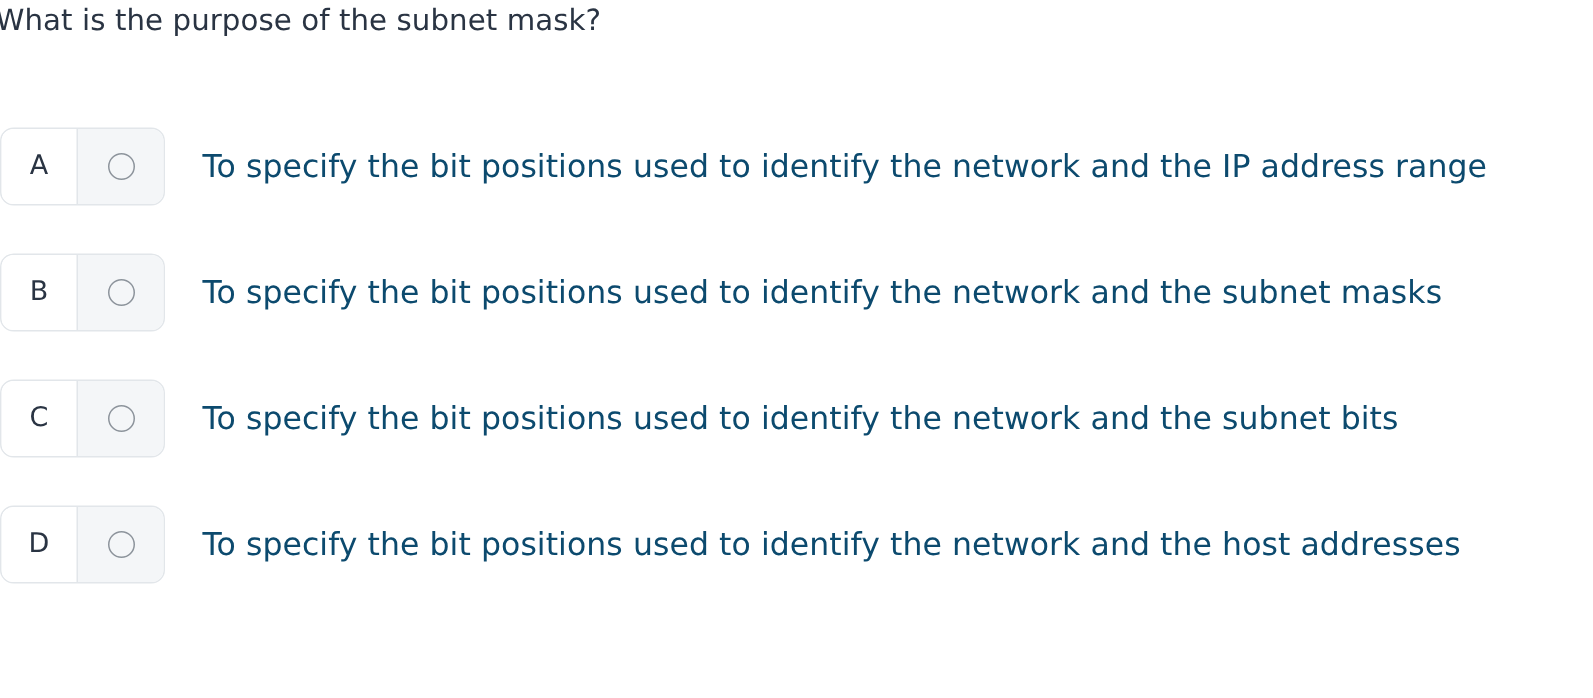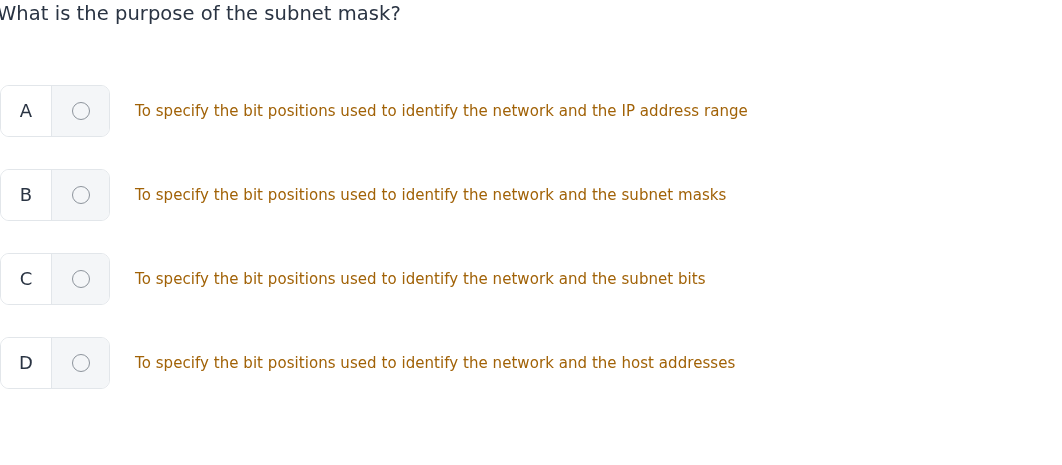--- a/index.html
+++ b/index.html
@@ -93,23 +93,23 @@
     width: 18px;
     height: 18px;
     border: 1.6px solid #8d949c;
     border-radius: 50%;
     background: transparent;
     box-sizing: border-box;
   }
 
   .option-text {
     margin-left: 25px;
-    font-size: 15px;
+    font-size: 21px;
     line-height: 28px;
-    color: #a16207;
+    color: #0c4a6e;
     white-space: nowrap;
     letter-spacing: 0.05px;
   }
 </style>
 </head>
 <body>
 
 <div id="quiz-root">
 
   <div class="question-text">What is the purpose of the subnet mask?</div>

